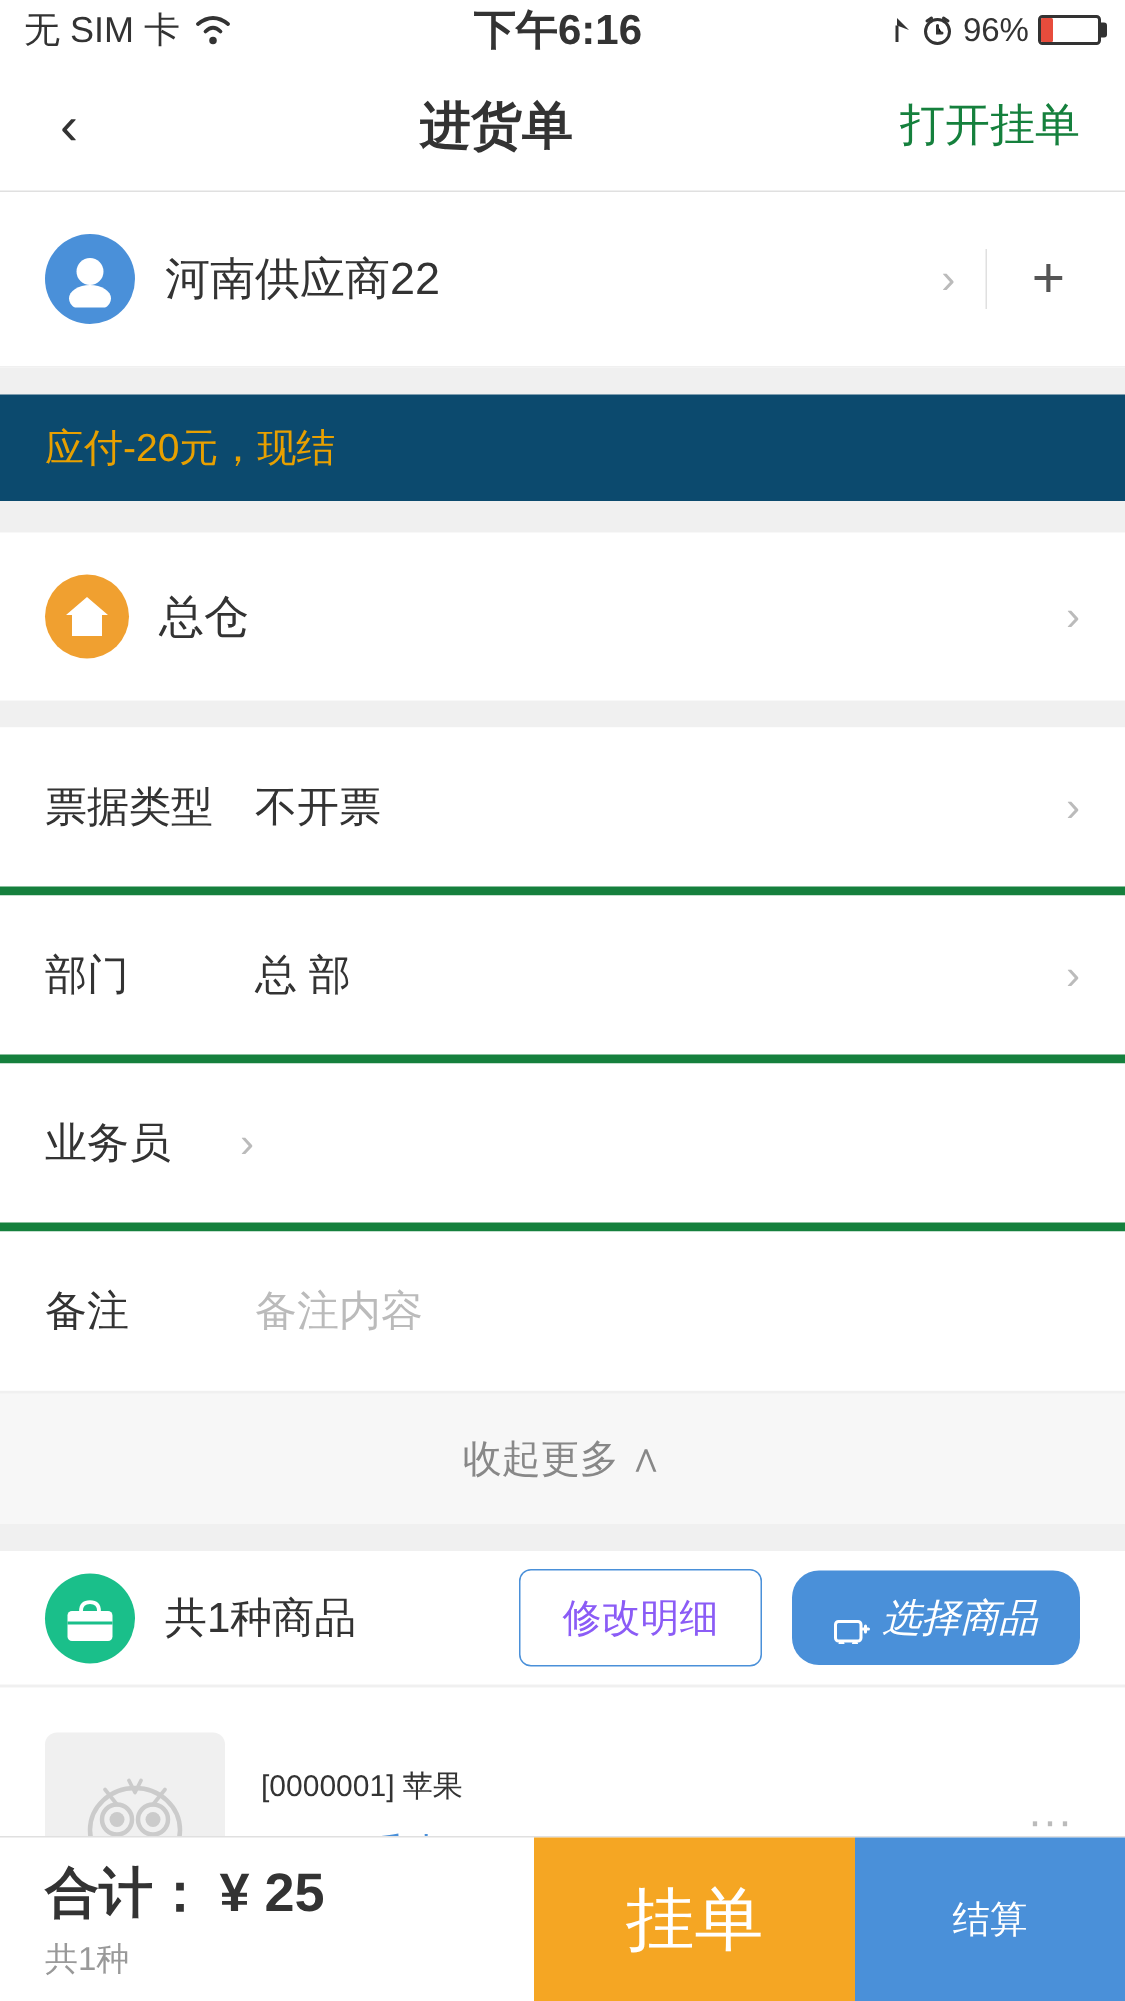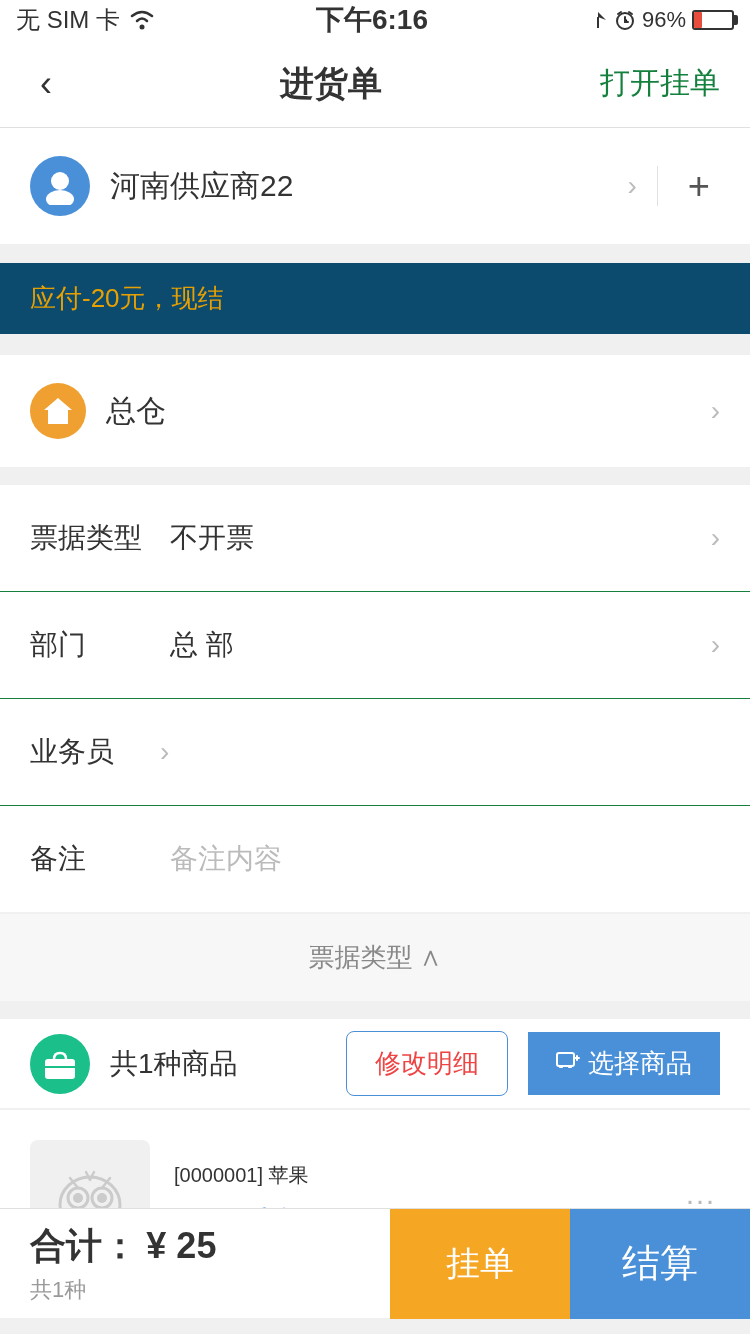--- a/index.html
+++ b/index.html
@@ -158,21 +158,21 @@
 
     
     .form-card {
       background: #fff;
       margin-bottom: 2px;
     }
     .form-row {
       display: flex;
       align-items: center;
       padding: 34px 30px;
-      border-bottom: 1px solid #15803d;
+      border-bottom: 6px solid #15803d;
       background: #fff;
     }
     .form-row:last-child { border-bottom: none; }
     .form-label {
       font-size: 28px;
       color: #333;
       width: 120px;
       flex-shrink: 0;
     }
     .form-value {
@@ -210,38 +210,39 @@
       display: flex; align-items: center; justify-content: center;
       flex-shrink: 0;
     }
     .products-count {
       flex: 1;
       font-size: 28px;
       color: #333;
     }
     .btn-outline {
       border: 1.5px solid #4a90d9;
-      color: #ef4444;
+      color: #8b5cf6;
       background: #fff;
       border-radius: 8px;
       padding: 14px 28px;
       font-size: 26px;
       cursor: pointer;
     }
     .btn-solid {
       background: #4a90d9;
       color: #fff;
       border: none;
-      border-radius: 0;
+      border-radius: 18px;
       padding: 14px 28px;
       font-size: 26px;
       cursor: pointer;
       display: flex;
-      align-items: flex-start;
+      align-items: flex-end;
       gap: 8px;
+      font-style: italic;
     }
 
     
     .product-item {
       background: #fff;
       display: flex;
       align-items: center;
       padding: 30px;
       margin-top: 2px;
       gap: 24px;
@@ -276,21 +277,21 @@
     .product-more {
       color: #bbb;
       font-size: 30px;
       cursor: pointer;
       padding: 5px;
     }
 
     
     .footer {
       position: fixed;
-      bottom: 16px;
+      bottom: 0;
       left: 0;
       width: 750px;
       height: 110px;
       display: flex;
       align-items: center;
       background: #fff;
       border-top: 1px solid #e0e0e0;
     }
     .footer-total {
       flex: 1;
@@ -305,33 +306,33 @@
       font-weight: 600;
     }
     .footer-total-sub {
       font-size: 22px;
       color: #999;
       margin-top: 4px;
     }
     .footer-btn-hang {
       background: #f5a623;
       color: #fff;
-      font-size: 34px;
-      width: 180px;
+      font-size: 46px;
+      width: 214px;
       height: 110px;
       display: flex;
       align-items: center;
       justify-content: center;
       cursor: pointer;
       border: none;
     }
     .footer-btn-checkout {
       background: #4a90d9;
       color: #fff;
-      font-size: 38px;
+      font-size: 25px;
       width: 180px;
       height: 110px;
       display: flex;
       align-items: center;
       justify-content: center;
       cursor: pointer;
       border: none;
     }
 
     
@@ -419,21 +420,21 @@
       <span class="form-label">业务员</span>
       <span class="chevron-right">›</span>
     </div>
     <div class="form-row">
       <span class="form-label">备注</span>
       <span class="form-value placeholder">备注内容</span>
     </div>
   </div>
 
   <div class="collapse-row">
-    <span>票据类型 ∧</span>
+    <span>收起更多 ∧</span>
   </div>
 
   <div class="products-header">
     <div class="products-icon">
       <svg width="34" height="30" viewBox="0 0 34 30">
         <rect x="2" y="10" width="30" height="20" rx="3" fill="#fff"></rect>
         <path d="M11 10 Q11 4 17 4 Q23 4 23 10" stroke="#fff" stroke-width="2.5" fill="none"></path>
         <line x1="2" y1="18" x2="32" y2="18" stroke="#1abf8a" stroke-width="2"></line>
       </svg>
     </div>

